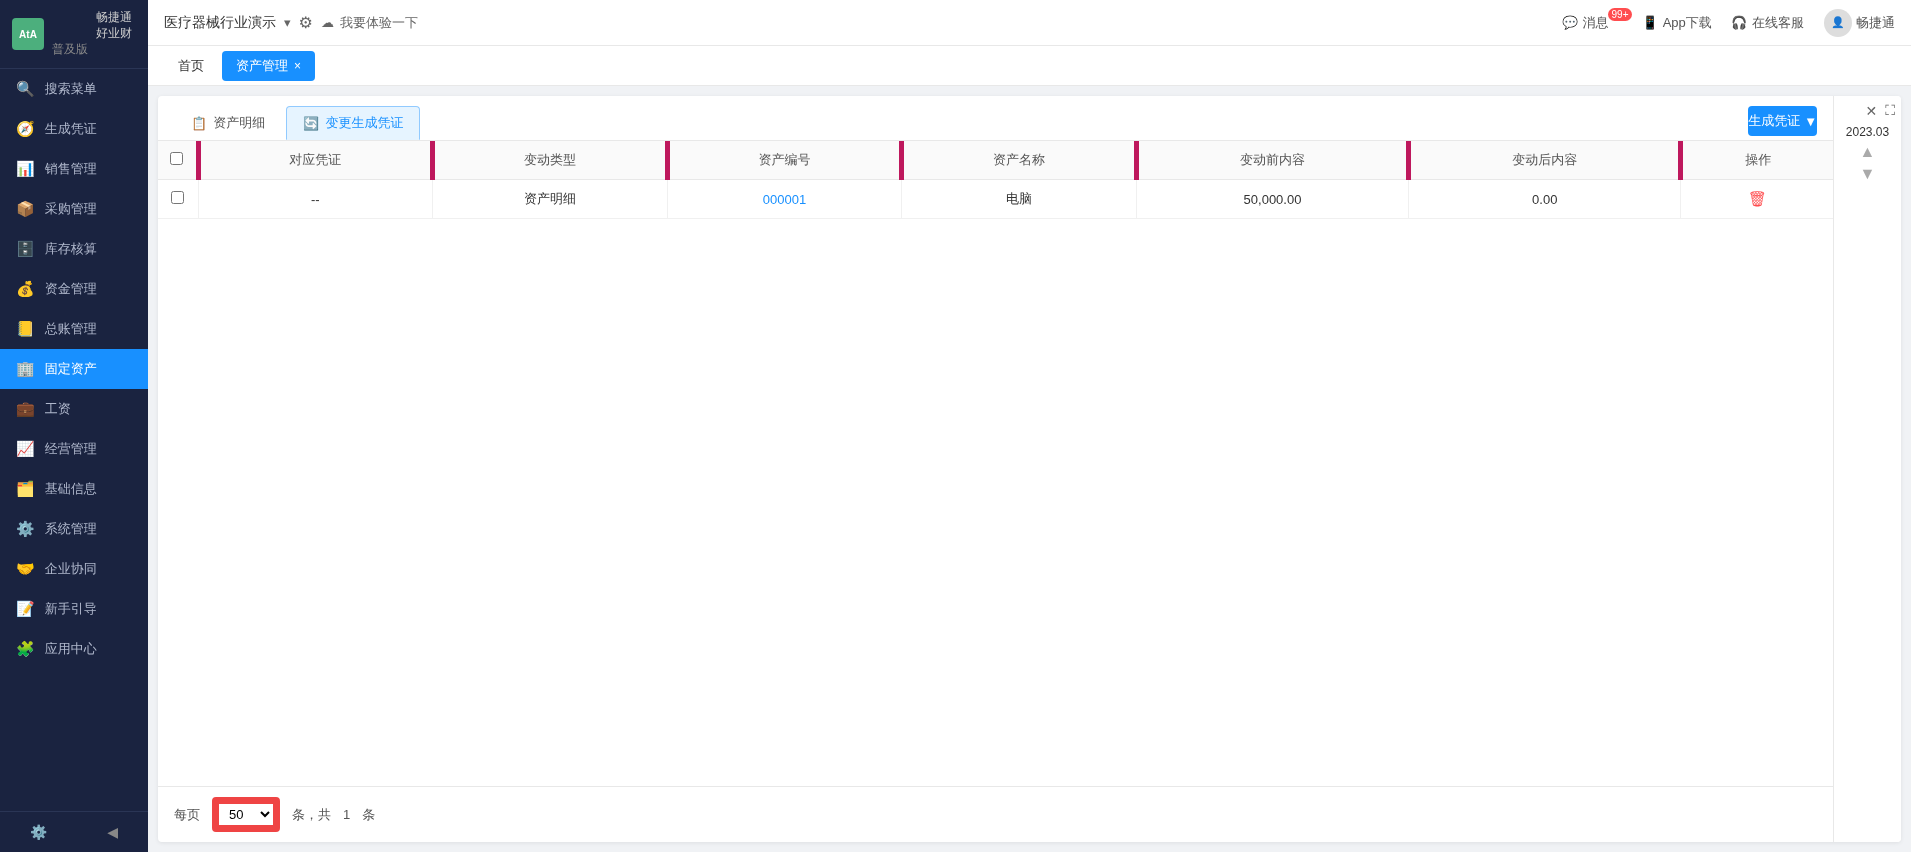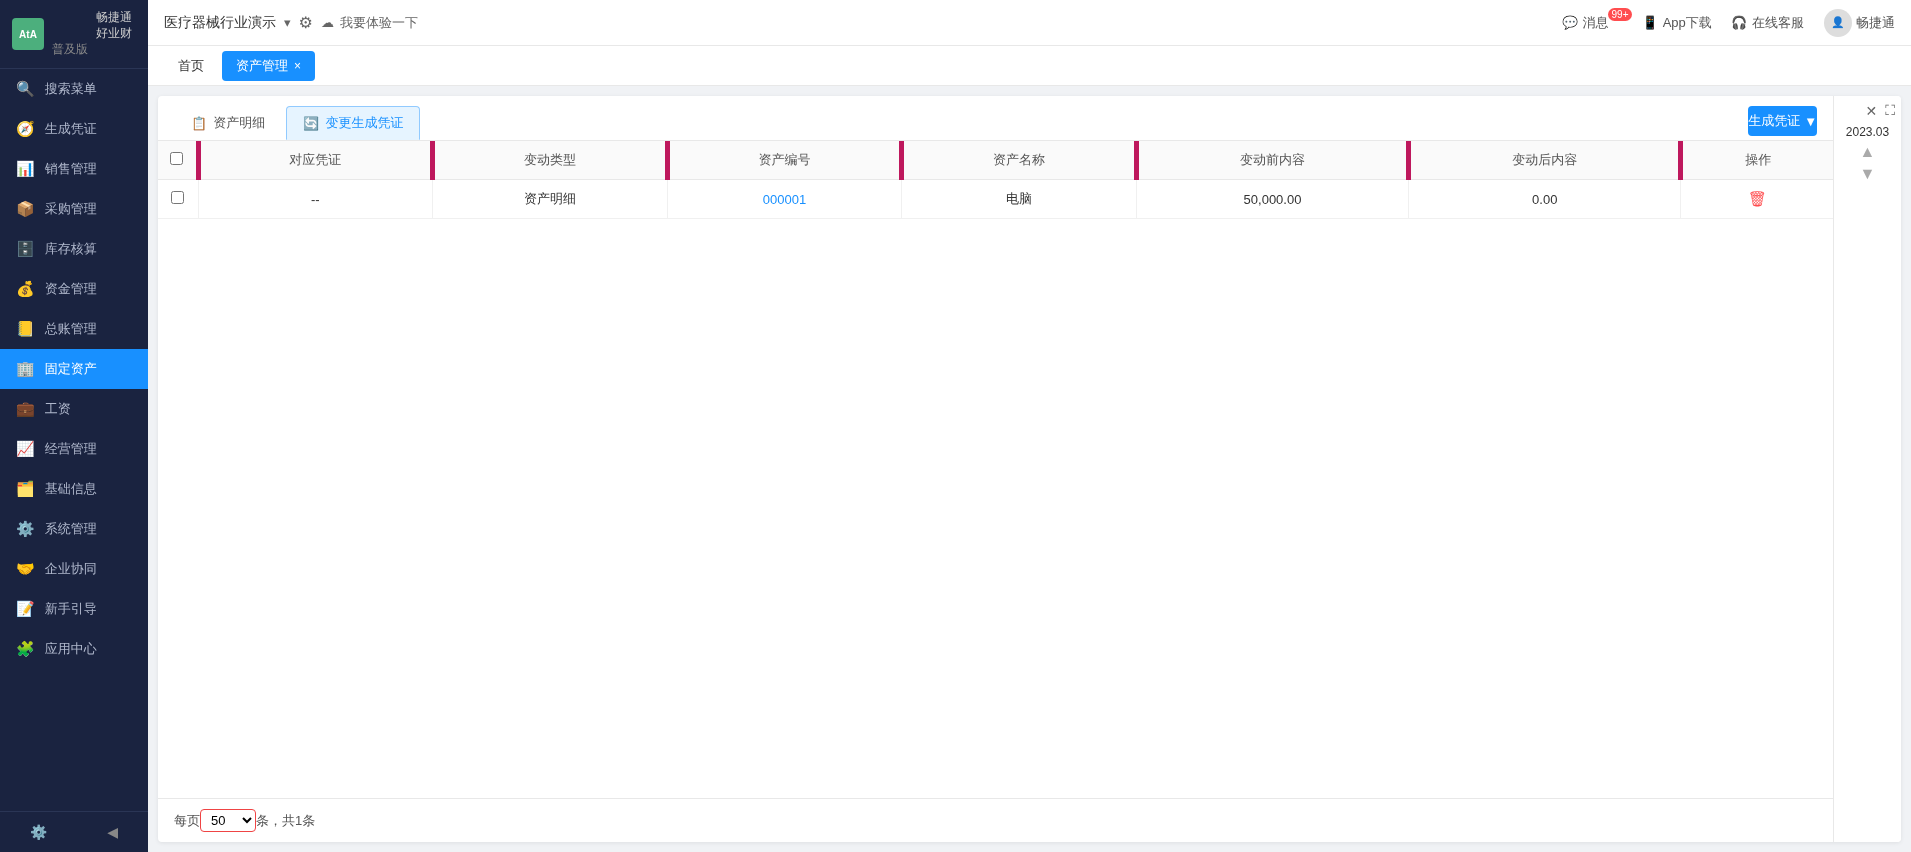--- a/index.html
+++ b/index.html
@@ -267,27 +267,27 @@
     .checkbox-cell { width: 40px; }
     input[type="checkbox"] { cursor: pointer; }
     .delete-btn { color: #ff4d4f; cursor: pointer; font-size: 15px; background: none; border: none; }
 
     
     .pagination {
       padding: 10px 16px;
       border-top: 1px solid #e8e8e8;
       display: flex;
       align-items: center;
-      gap: 0;
+      gap: 12px;
       font-size: 13px;
       color: #555;
       flex-shrink: 0;
     }
     .page-size-select {
-      border: 1px solid #ef4444;
+      border: 7px solid #ef4444;
       border-radius: 4px;
       padding: 2px 6px;
       font-size: 13px;
       cursor: pointer;
       background: #fff;
     }
 
     
     .right-panel {
       width: 68px;

